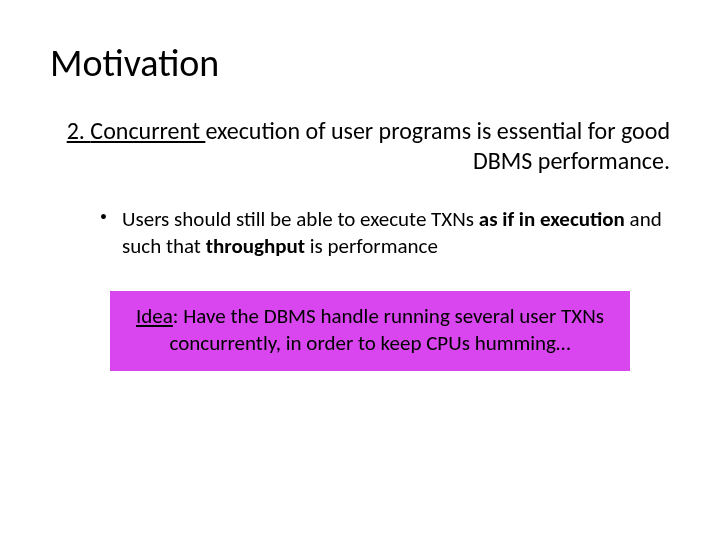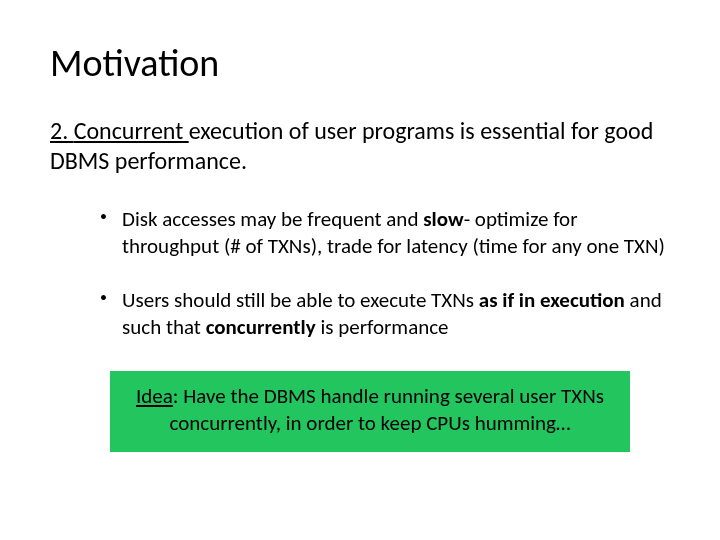--- a/index.html
+++ b/index.html
@@ -13,20 +13,21 @@
   }
   .title {
     font-size: 38px;
     font-weight: 400;
     margin-bottom: 30px;
   }
   .lead {
     font-size: 24px;
     line-height: 1.25;
     margin-bottom: 30px;
+    text-align: right;
   }
   .lead .num-under { text-decoration: underline; }
   .lead .word-under { text-decoration: underline; }
   .bullets {
     list-style: none;
     padding-left: 50px;
     margin-bottom: 30px;
   }
   .bullets li {
     position: relative;
@@ -37,43 +38,40 @@
   }
   .bullets li::before {
     content: "•";
     position: absolute;
     left: 0;
     top: 2px;
     font-size: 14px;
   }
   .bold { font-weight: 700; }
   .idea-box {
-    background: #22c55e;
+    background: #d946ef;
     margin: 0 40px 0 60px;
     padding: 12px 18px 14px 18px;
     font-size: 21px;
     line-height: 1.3;
     text-align: center;
   }
   .idea-label { font-weight: 400; }
   .idea-label-u { text-decoration: underline; }
 </style>
 </head>
 <body>
 
 <h1 class="title">Motivation</h1>
 
 <p class="lead">
   <span class="num-under">2. </span><span class="word-under">Concurrent </span><span>execution of user programs is essential for good DBMS performance.</span>
 </p>
 
 <ul class="bullets">
   <li>
-    <span>Disk accesses may be frequent and </span><span class="bold">slow</span><span>- optimize for throughput (# of TXNs), trade for latency (time for any one TXN)</span>
-  </li>
-  <li>
-    <span>Users should still be able to execute TXNs </span><span class="bold">as if in execution </span><span>and such that </span><span class="bold">concurrently </span><span>is performance</span>
+    <span>Users should still be able to execute TXNs </span><span class="bold">as if in execution </span><span>and such that </span><span class="bold">throughput </span><span>is performance</span>
   </li>
 </ul>
 
 <div class="idea-box">
   <span class="idea-label"><span class="idea-label-u">Idea</span></span><span>: Have the DBMS handle running several user TXNs concurrently, in order to keep CPUs humming…</span>
 </div>
 
 </body></html>

